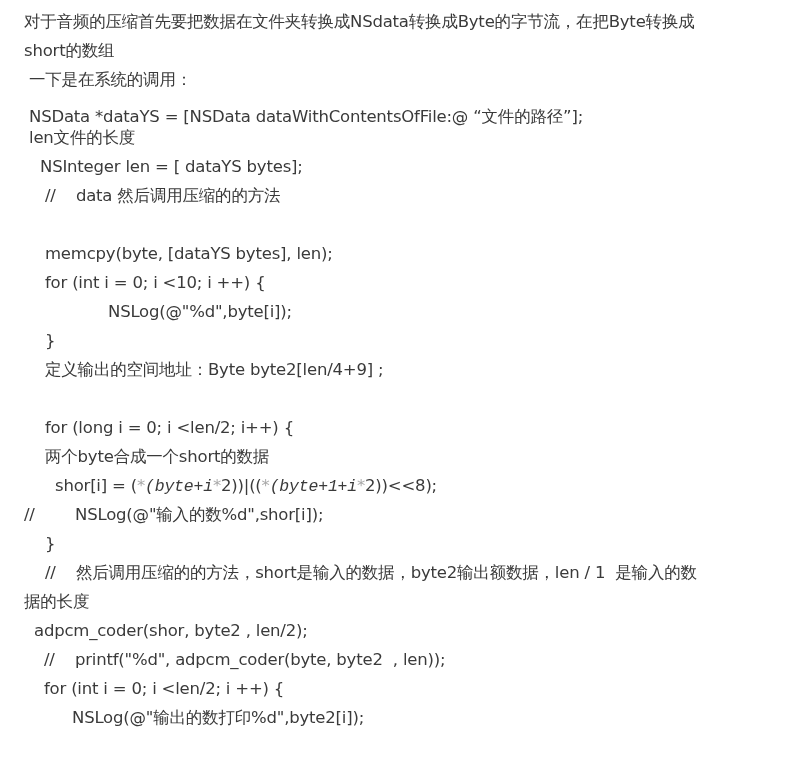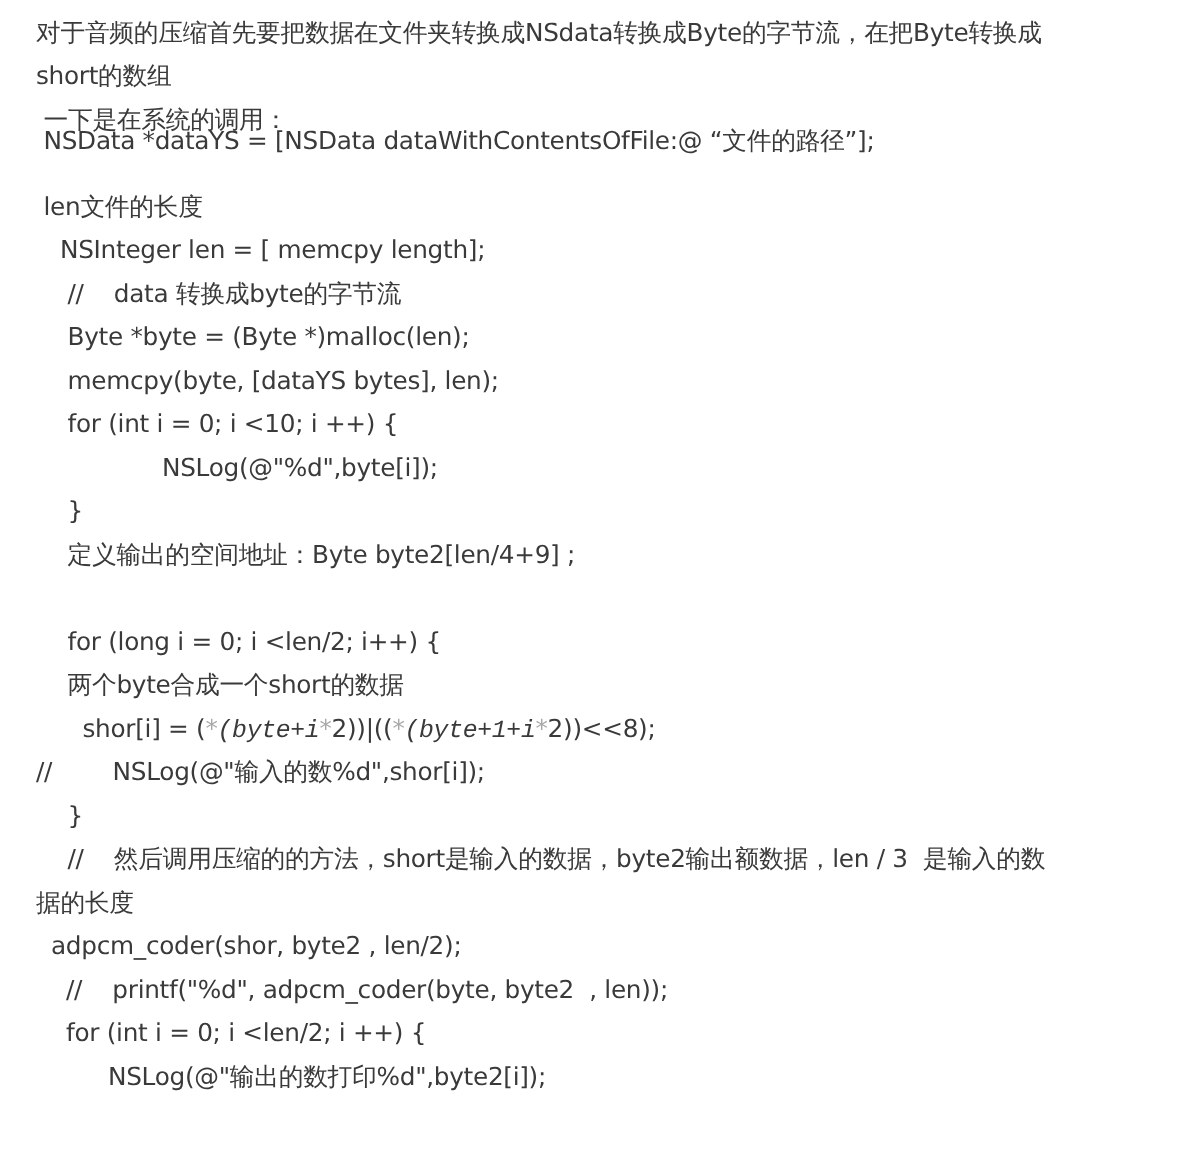--- a/index.html
+++ b/index.html
@@ -16,34 +16,33 @@
   .ital { font-style: italic; font-family: Liberation Mono, monospace; }
   .star { color: #a8a8a8; font-style: italic; }
 </style>
 </head>
 <body>
 
 <div class="article">
   <div class="line" style="top:7px;left:24px">对于音频的压缩首先要把数据在文件夹转换成NSdata转换成Byte的字节流，在把Byte转换成</div>
   <div class="line" style="top:36px;left:24px">short的数组</div>
   <div class="line" style="top:65px;left:29px">一下是在系统的调用：</div>
-  <div class="line" style="top:79px;left:29px">NSData *dataYS = [NSData dataWithContentsOfFile:@ “文件的路径”];</div>
+  <div class="line" style="top:102px;left:29px">NSData *dataYS = [NSData dataWithContentsOfFile:@ “文件的路径”];</div>
   <div class="line" style="top:123px;left:29px">len文件的长度</div>
-  <div class="line" style="top:152px;left:40px">NSInteger len = [ memcpy length];</div>
-  <div class="line" style="top:181px;left:45px">//    data 转换成byte的字节流</div>
-  <div class="line" style="top:210px;left:45px">Byte *byte = (Byte *)malloc(len);</div>
+  <div class="line" style="top:152px;left:40px">NSInteger len = [ dataYS bytes];</div>
+  <div class="line" style="top:181px;left:45px">//    data 然后调用压缩的的方法</div>
   <div class="line" style="top:239px;left:45px">memcpy(byte, [dataYS bytes], len);</div>
   <div class="line" style="top:268px;left:45px">for (int i = 0; i &lt;10; i ++) {</div>
   <div class="line" style="top:297px;left:108px">NSLog(@"%d",byte[i]);</div>
   <div class="line" style="top:326px;left:45px">}</div>
   <div class="line" style="top:355px;left:45px">定义输出的空间地址：Byte byte2[len/4+9] ;</div>
   <div class="line" style="top:413px;left:45px">for (long i = 0; i &lt;len/2; i++) {</div>
   <div class="line" style="top:442px;left:45px">两个byte合成一个short的数据</div>
   <div class="line" style="top:471px;left:55px"><span>shor[i] = (</span><span class="star">*</span><span class="ital">(byte+i</span><span class="star">*</span><span>2))|((</span><span class="star">*</span><span class="ital">(byte+1+i</span><span class="star">*</span><span>2))&lt;&lt;8);</span></div>
   <div class="line" style="top:500px;left:24px">//        NSLog(@"输入的数%d",shor[i]);</div>
   <div class="line" style="top:529px;left:45px">}</div>
-  <div class="line" style="top:558px;left:45px">//    然后调用压缩的的方法，short是输入的数据，byte2输出额数据，len / 3  是输入的数</div>
+  <div class="line" style="top:558px;left:45px">//    然后调用压缩的的方法，short是输入的数据，byte2输出额数据，len / 1  是输入的数</div>
   <div class="line" style="top:587px;left:24px">据的长度</div>
   <div class="line" style="top:616px;left:34px">adpcm_coder(shor, byte2 , len/2);</div>
   <div class="line" style="top:645px;left:44px">//    printf("%d", adpcm_coder(byte, byte2  , len));</div>
   <div class="line" style="top:674px;left:44px">for (int i = 0; i &lt;len/2; i ++) {</div>
   <div class="line" style="top:703px;left:72px">NSLog(@"输出的数打印%d",byte2[i]);</div>
 </div>
 
 </body></html>

